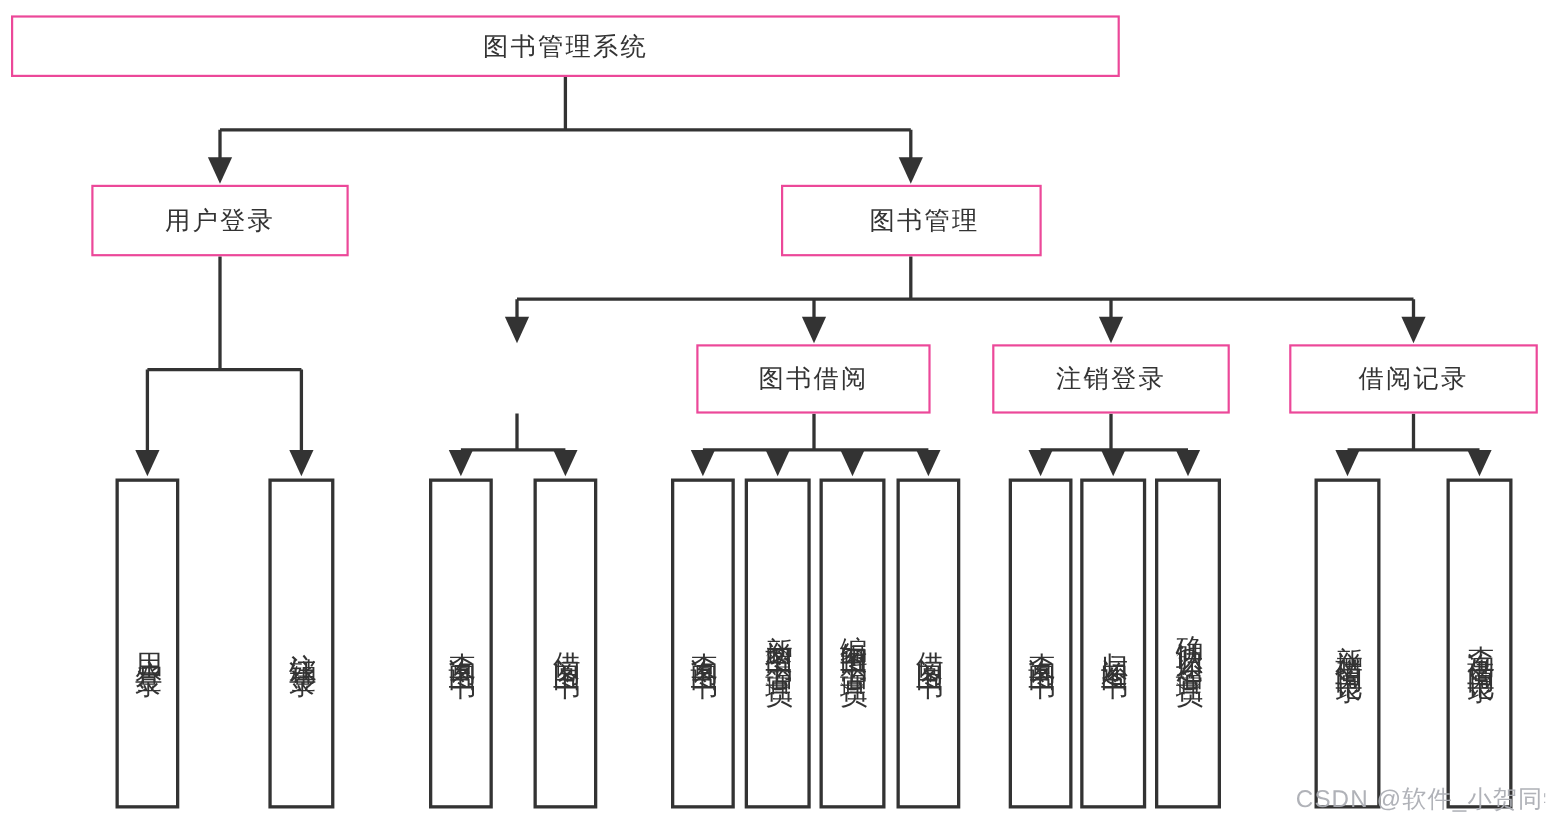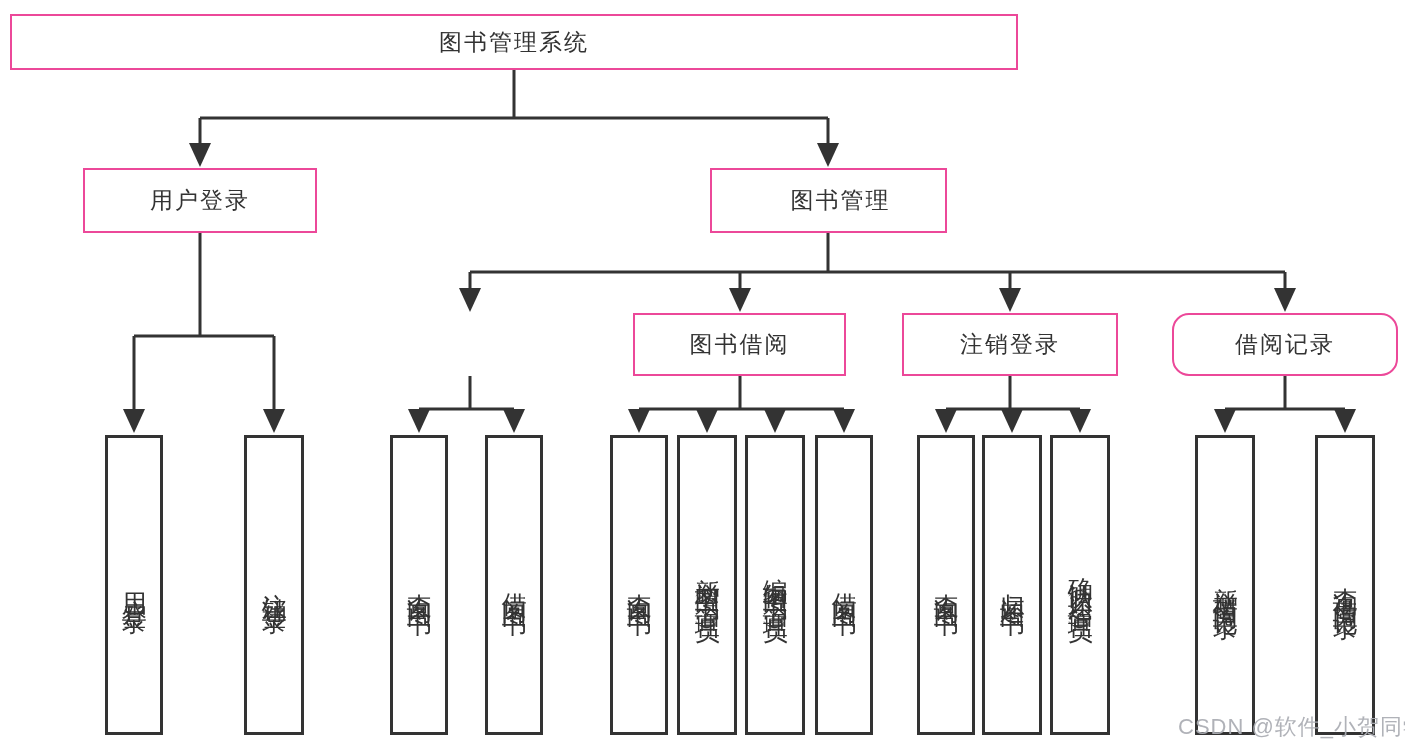--- a/index.html
+++ b/index.html
@@ -69,21 +69,21 @@
     z-index: 3;
   }
 
   
   #box-root          { left: 10px;   top: 14px;  width: 1008px; height: 56px; }
   #box-login         { left: 83px;   top: 168px; width: 234px;  height: 65px; }
   #box-mgmt          { left: 710px;  top: 168px; width: 237px;  height: 65px; padding-left: 24px; }
   #box-newbooks      { left: 362px;  top: 313px; width: 216px;  height: 63px; }
   #box-bookborrow    { left: 633px;  top: 313px; width: 213px;  height: 63px; }
   #box-currentborrow { left: 902px;  top: 313px; width: 216px;  height: 63px; }
-  #box-records       { left: 1172px; top: 313px; width: 226px;  height: 63px; border-radius: 17px; }
+  #box-records       { left: 1172px; top: 313px; width: 226px;  height: 63px; }
 
   .leaf { top: 435px; height: 300px; }
   #leaf-g1c0 { left: 105px;  width: 58px; }
   #leaf-g1c1 { left: 244px;  width: 60px; }
   #leaf-g2c0 { left: 390px;  width: 58px; }
   #leaf-g2c1 { left: 485px;  width: 58px; }
   #leaf-g3c0 { left: 610px;  width: 58px; }
   #leaf-g3c1 { left: 677px;  width: 60px; }
   #leaf-g3c2 { left: 745px;  width: 60px; }
   #leaf-g3c3 { left: 815px;  width: 58px; }

